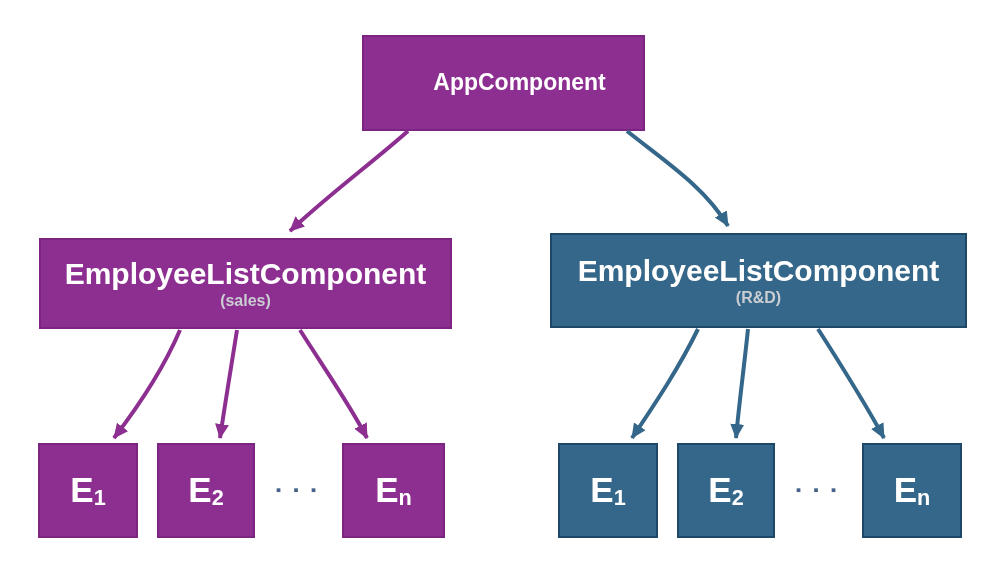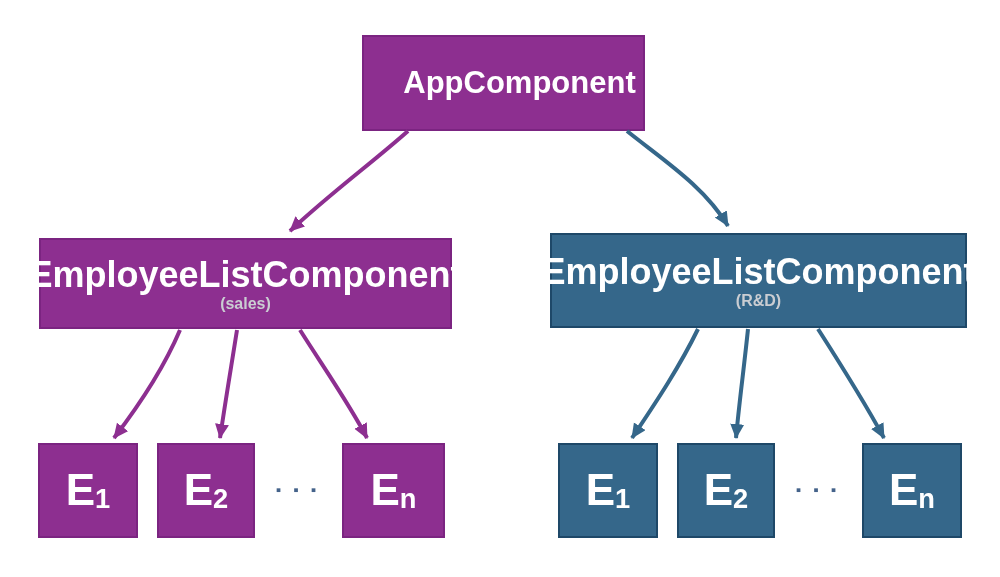--- a/index.html
+++ b/index.html
@@ -27,24 +27,24 @@
     user-select: none;
   }
   .purple {
     background: var(--purple, #8d2f90);
     border: 2px solid var(--purple-border, #7b2481);
   }
   .blue {
     background: var(--blue, #35678a);
     border: 2px solid var(--blue-border, #1e4868);
   }
-  .app-label   { font-size: 31px; line-height: 1.1; padding-left: 32px; }
-  .main-label  { font-size: 36px; line-height: 1.15; }
+  .app-label   { font-size: 23px; line-height: 1.1; padding-left: 32px; }
+  .main-label  { font-size: 30px; line-height: 1.15; }
   .sublabel    { font-size: 16px; line-height: 1.1; color: var(--sublabel, #cacdd2); }
-  .e-label     { font-size: 44px; line-height: 1; }
+  .e-label     { font-size: 35px; line-height: 1; }
   .e-label .sub { font-size: 0.62em; vertical-align: -0.12em; }
   .dots {
     position: absolute;
     color: var(--dots, #44628a);
     font-size: 15px;
     font-weight: bold;
     letter-spacing: 4px;
     transform: translate(-50%, -50%);
     user-select: none;
   }

